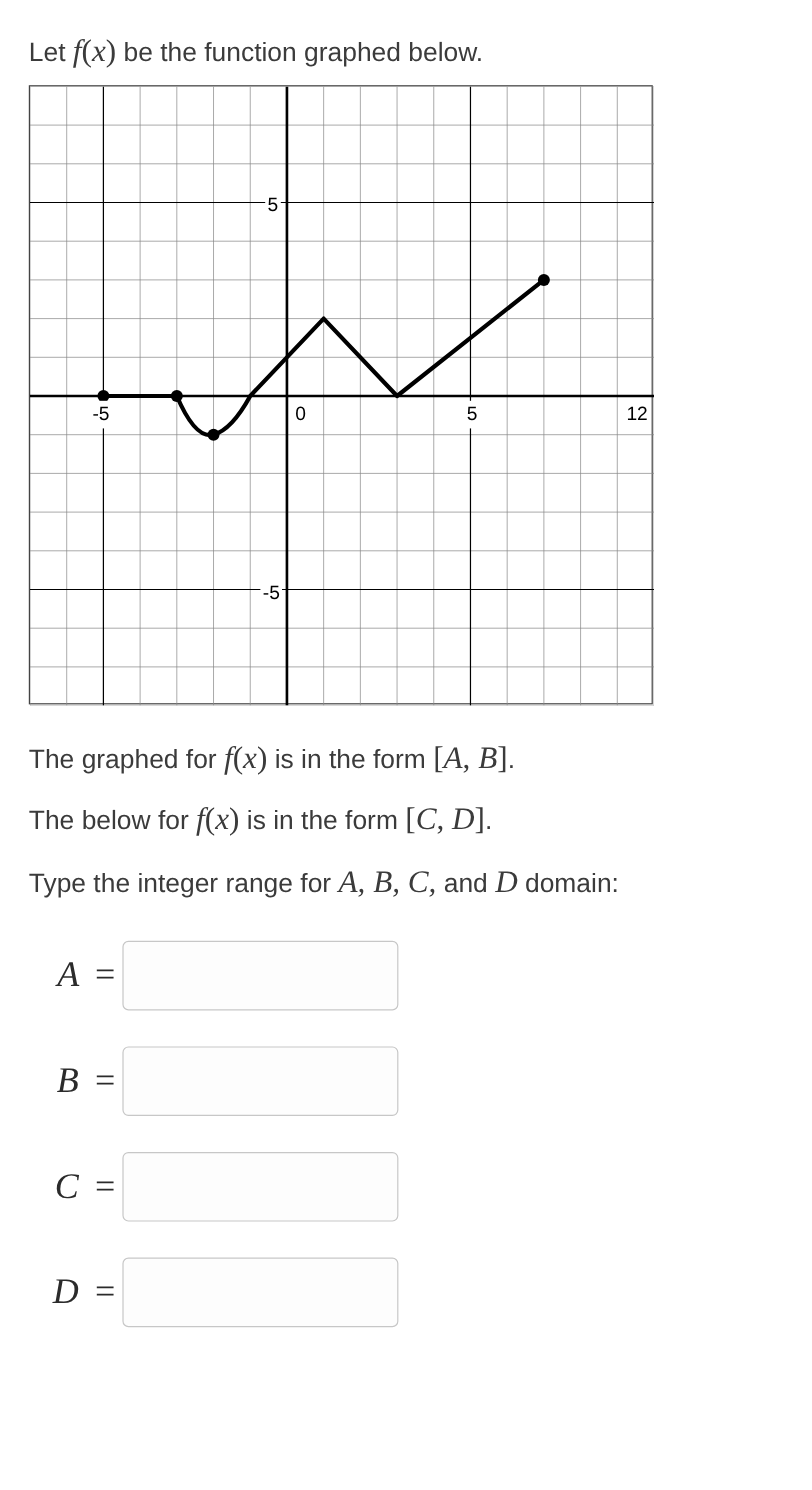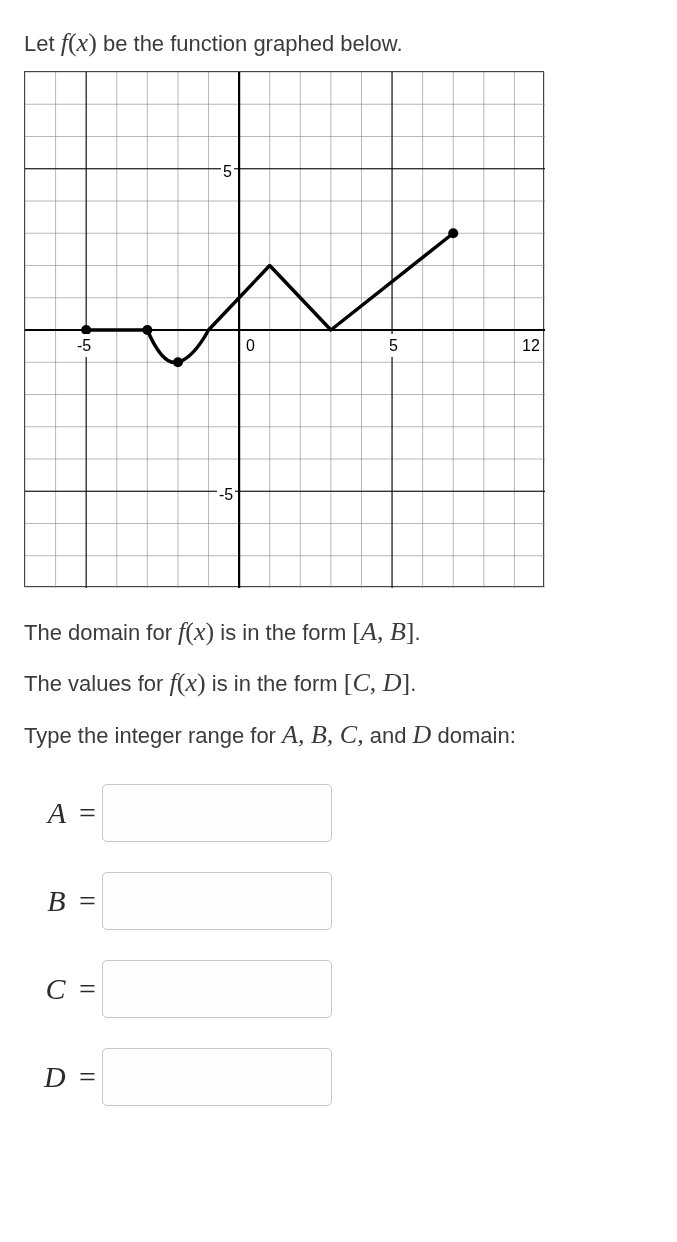--- a/index.html
+++ b/index.html
@@ -150,25 +150,25 @@
   
   <span class="axis-label" style="left:50px; top:262px;">-5</span>
   <span class="axis-label" style="left:219px; top:262px;">0</span>
   <span class="axis-label" style="left:362px; top:262px;">5</span>
   <span class="axis-label" style="left:495px; top:262px;">12</span>
   <span class="axis-label" style="left:196px; top:88px;">5</span>
   <span class="axis-label" style="left:192px; top:411px;">-5</span>
 </div>
 
 <p>
-  <span>The domain for </span><span class="math-it">f</span><span class="math-rm">(</span><span class="math-it">x</span><span class="math-rm">)</span><span> is in the form </span><span class="math-rm">[</span><span class="math-it">A</span><span class="math-rm">, </span><span class="math-it">B</span><span class="math-rm">]</span><span>.</span>
+  <span>The graphed for </span><span class="math-it">f</span><span class="math-rm">(</span><span class="math-it">x</span><span class="math-rm">)</span><span> is in the form </span><span class="math-rm">[</span><span class="math-it">A</span><span class="math-rm">, </span><span class="math-it">B</span><span class="math-rm">]</span><span>.</span>
 </p>
 
 <p>
-  <span>The values for </span><span class="math-it">f</span><span class="math-rm">(</span><span class="math-it">x</span><span class="math-rm">)</span><span> is in the form </span><span class="math-rm">[</span><span class="math-it">C</span><span class="math-rm">, </span><span class="math-it">D</span><span class="math-rm">]</span><span>.</span>
+  <span>The below for </span><span class="math-it">f</span><span class="math-rm">(</span><span class="math-it">x</span><span class="math-rm">)</span><span> is in the form </span><span class="math-rm">[</span><span class="math-it">C</span><span class="math-rm">, </span><span class="math-it">D</span><span class="math-rm">]</span><span>.</span>
 </p>
 
 <p>
   <span>Type the integer range for </span><span class="math-it">A, B, C,</span><span> and </span><span class="math-it">D</span><span> domain:</span>
 </p>
 
 <div class="answers">
   <div class="answer-row">
     <span class="answer-label"><span>A</span> <span class="eq">=</span></span>
     <input class="answer-input" type="text" value="" style="">

